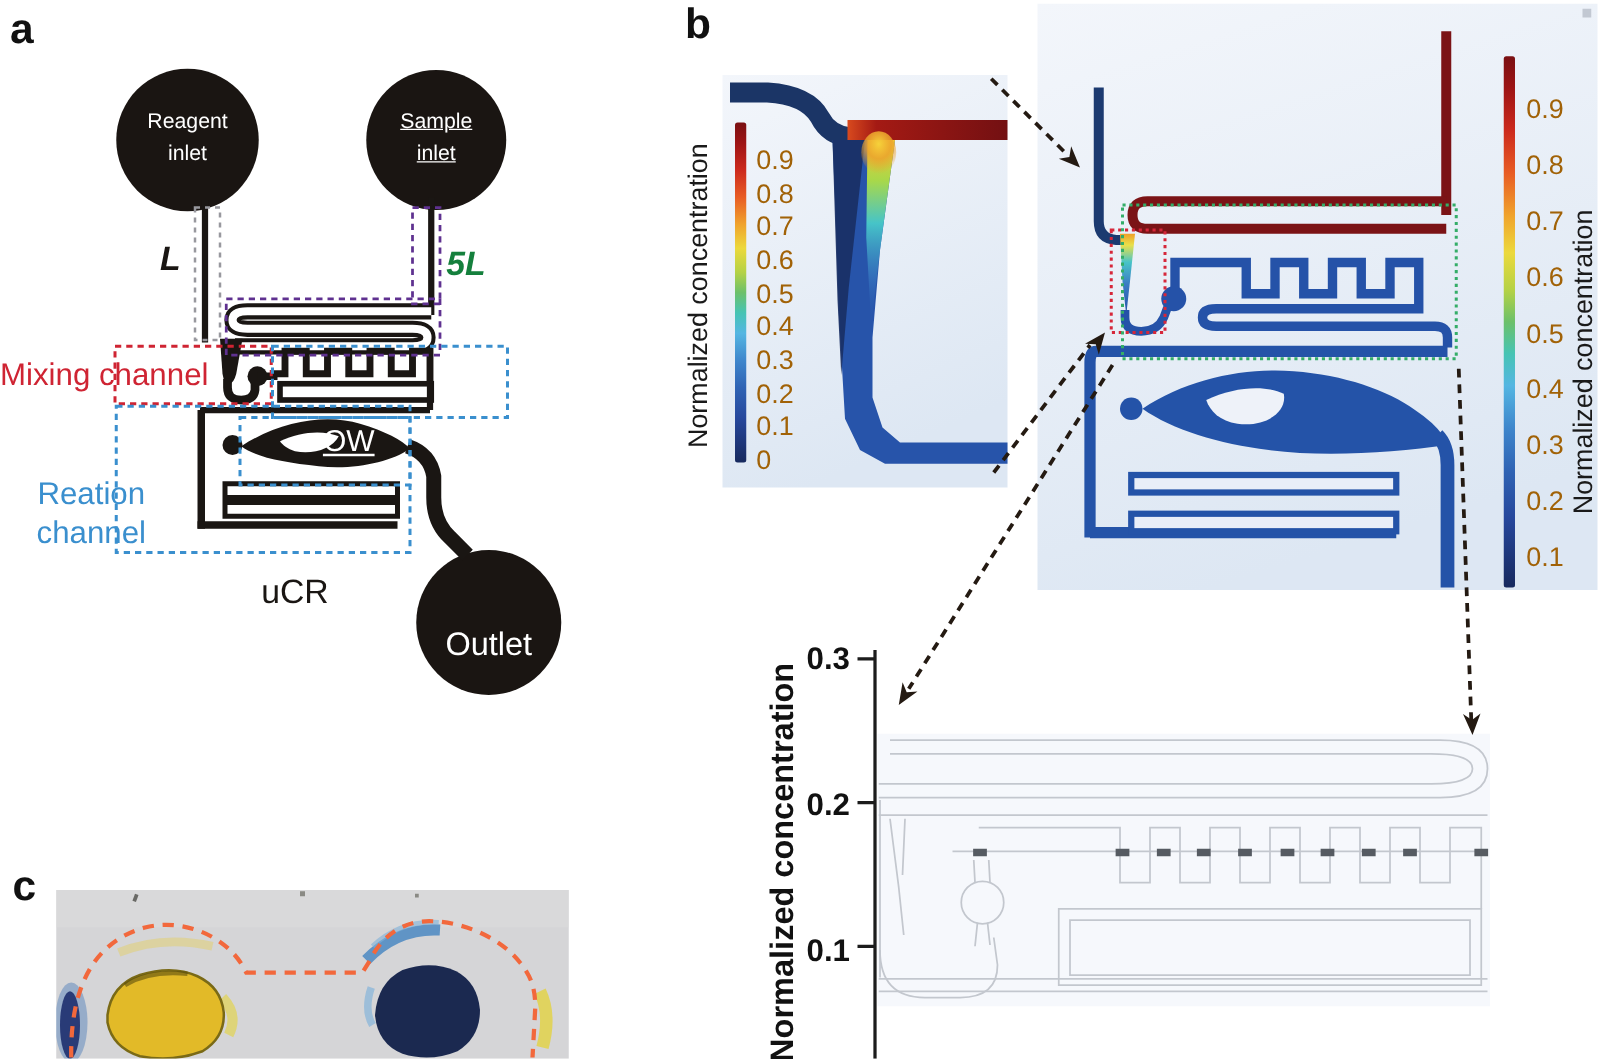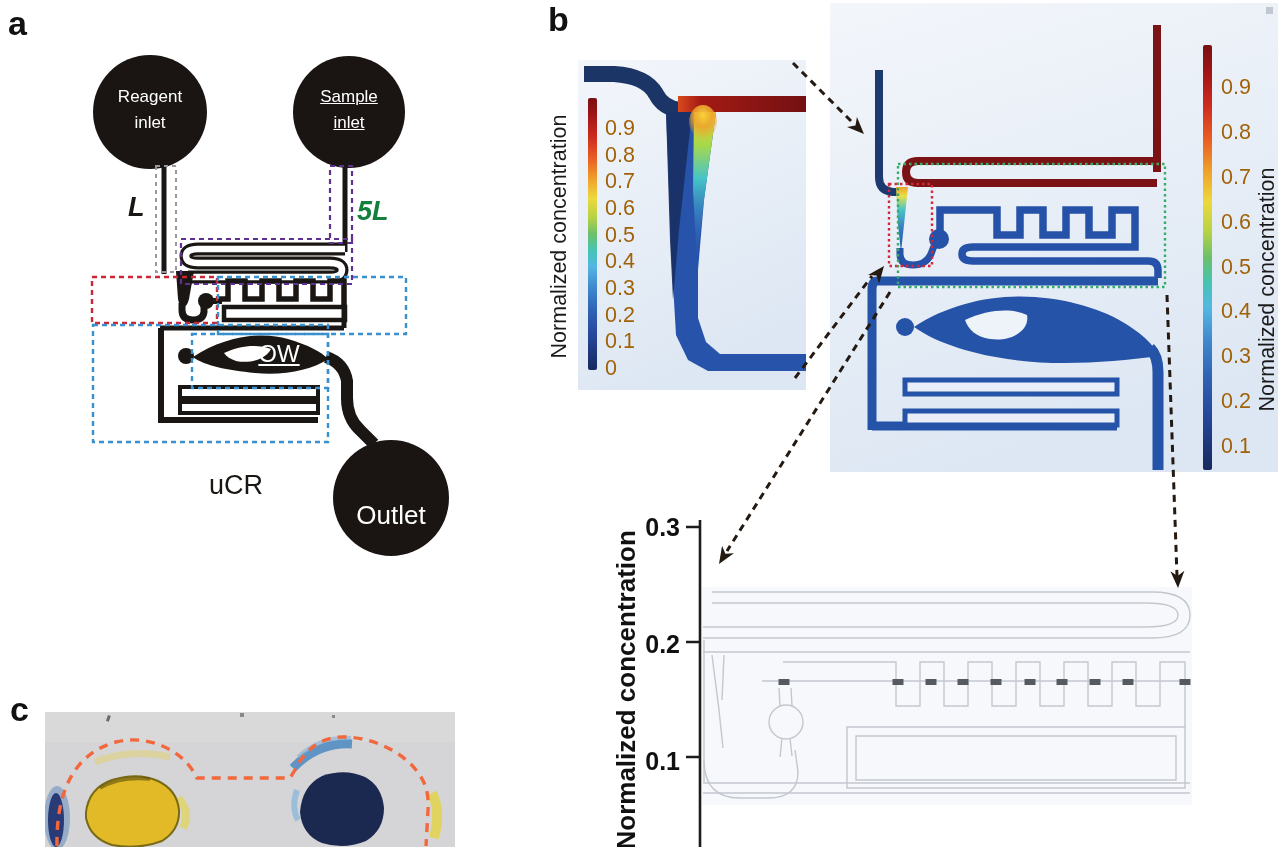--- a/index.html
+++ b/index.html
@@ -252,22 +252,27 @@
 </div>
 <div class="abs inlet-text" style="left:289px;top:84px;width:120px;text-decoration:underline;">
   <div>Sample</div>
   <div>inlet</div>
 </div>
 <div class="abs inlet-text" style="left:331px;top:502px;width:120px;font-size:26px;">Outlet</div>
 
 <div class="abs len-label" style="left:128px;top:192px;color:#1a1613;">L</div>
 <div class="abs len-label" style="left:357px;top:196px;color:#15803d;text-align:right;">5L</div>
 
+<div class="abs ann" style="left:0px;top:286px;width:172px;color:#cf2433;">Mixing channel</div>
+<div class="abs ann" style="left:18px;top:380px;width:110px;color:#3a8fce;text-align:center;line-height:31px;">
+  <div>Reation</div>
+  <div>channel</div>
+</div>
 <div class="abs ow-label" style="left:246px;top:340px;width:66px;">OW</div>
-<div class="abs" style="left:205px;top:458px;width:62px;text-align:center;font-size:27px;color:#1a1613;margin-top:12px;">uCR</div>
+<div class="abs" style="left:205px;top:458px;width:62px;text-align:center;font-size:27px;color:#1a1613;">uCR</div>
 
 <div class="abs tickcol" style="left:605px;top:117px;height:262px;width:44px;">
       <span class="tick">0.9</span>
       <span class="tick">0.8</span>
       <span class="tick">0.7</span>
       <span class="tick">0.6</span>
       <span class="tick">0.5</span>
       <span class="tick">0.4</span>
       <span class="tick">0.3</span>
       <span class="tick">0.2</span>

